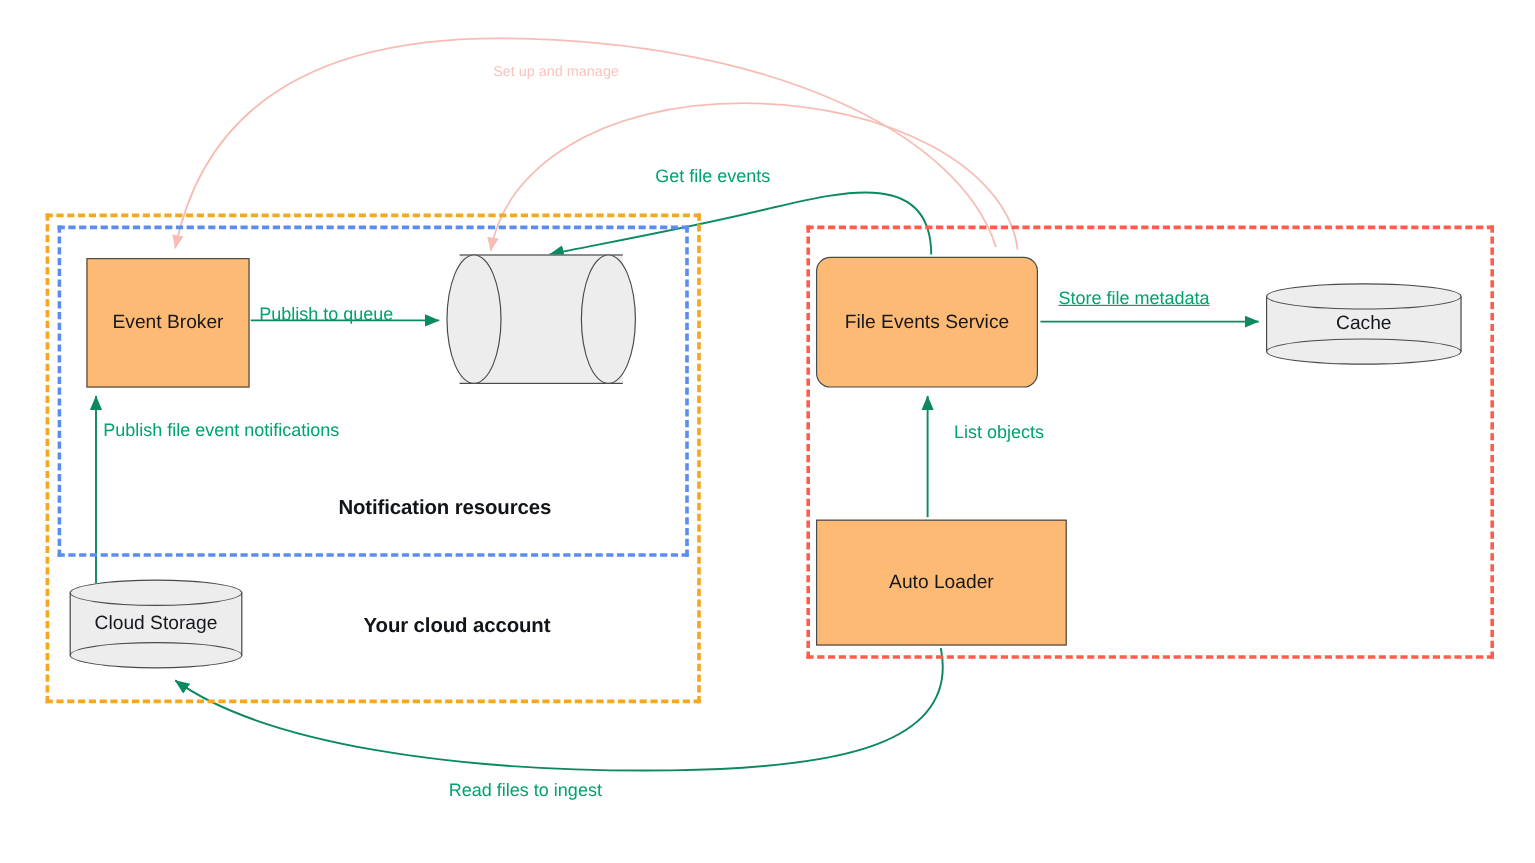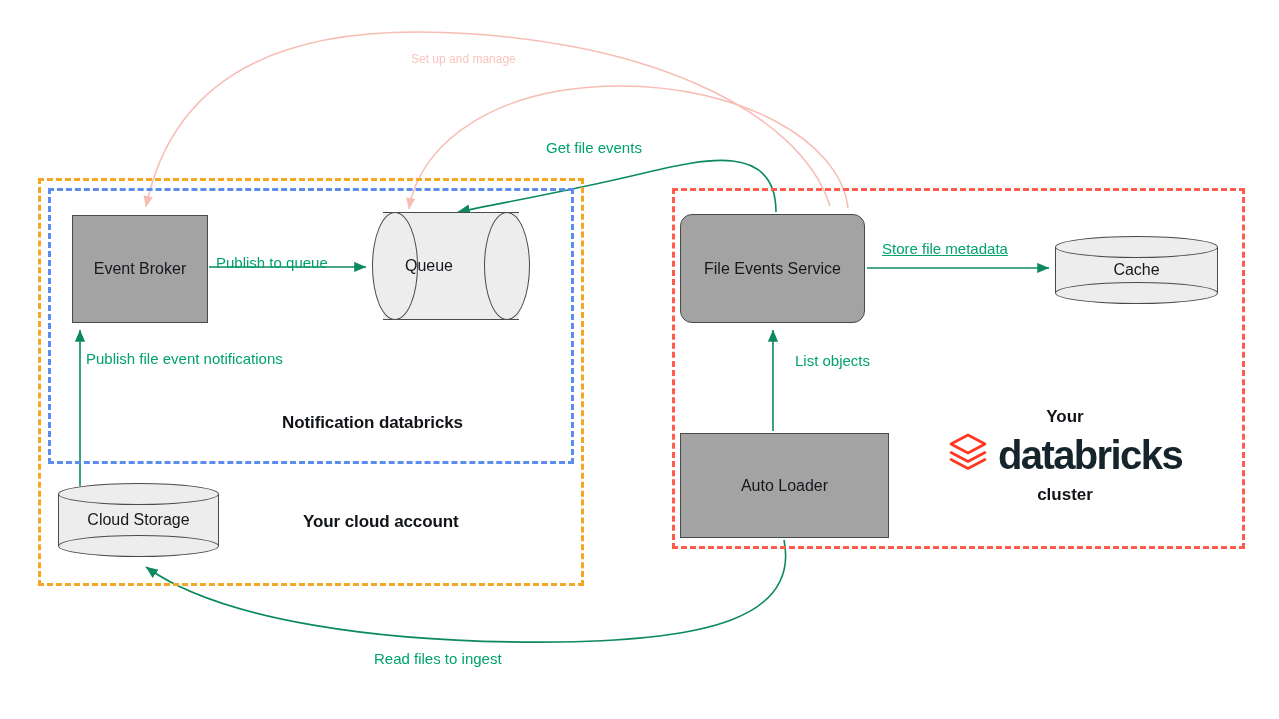--- a/index.html
+++ b/index.html
@@ -58,21 +58,21 @@
     letter-spacing: -0.1px;
     white-space: nowrap;
   }
   .cap-notify { left: 282px; top: 413px; }
   .cap-cloud  { left: 303px; top: 512px; }
 
   
   .node-box {
     position: absolute;
     box-sizing: border-box;
-    background: #a3a3a3;
+    background: #fdba74;
     border: 1.4px solid #4a4a4a;
     display: flex;
     align-items: center;
     justify-content: center;
     font-size: 16px;
     color: #15181c;
     white-space: nowrap;
   }
   .box-event-broker { left: 72px;  top: 215px; width: 136px; height: 108px; }
   .box-file-events  { left: 680px; top: 214px; width: 185px; height: 109px; border-radius: 12px; }
@@ -106,21 +106,21 @@
     position: absolute;
     left: 0; right: 0; top: 0; bottom: 0;
     display: flex;
     align-items: center;
     justify-content: center;
     font-size: 16px;
     color: #15181c;
     white-space: nowrap;
     border-radius: 28px;
   }
-  .cyl-cloud-storage { left: 58px;  top: 483px; width: 161px; height: 74px; }
+  .cyl-cloud-storage { left: 58px;  top: 483px; width: 144px; height: 74px; }
   .cyl-cache         { left: 1055px; top: 236px; width: 163px; height: 68px; }
 
   
   .cyl-h { position: absolute; }
   .cyl-h .body {
     position: absolute;
     left: 11px; right: 11px;
     top: 0; bottom: 0;
     background: #EDEDED;
     border-top: 1.4px solid #4a4a4a;
@@ -232,30 +232,29 @@
 
     <path d="M 830,206 C 800,110 640,34 420,32 C 260,31 170,90 146,207" fill="none" stroke="#F7BDB4" stroke-width="1.5" marker-end="url(#arrow-salmon)"></path>
 
     <path d="M 848,208 C 840,140 740,86 620,86 C 500,86 420,140 409,209" fill="none" stroke="#F7BDB4" stroke-width="1.5" marker-end="url(#arrow-salmon)"></path>
   </svg>
 
   <div class="region region-cloud"></div>
   <div class="region region-notify"></div>
   <div class="region region-databricks"></div>
 
-  <div class="region-caption cap-notify">Notification databricks</div>
+  <div class="region-caption cap-notify">Notification resources</div>
   <div class="region-caption cap-cloud">Your cloud account</div>
 
   <div class="node-box box-event-broker">Event Broker</div>
 
   <div class="cyl-h cyl-queue">
     <div class="body"></div>
     <div class="cap-left"></div>
     <div class="cap-right"></div>
-    <div class="label">Queue</div>
   </div>
 
   <div class="cyl-v cyl-cloud-storage">
     <div class="body"></div>
     <div class="cap-bot"></div>
     <div class="cap-top"></div>
     <div class="label">Cloud Storage</div>
   </div>
 
   <div class="node-box box-file-events">File Events Service</div>
@@ -276,32 +275,14 @@
   <div class="edge-label green lbl-store-meta">Store file metadata</div>
 
   <div class="edge-label green lbl-list-objects">List objects</div>
 
   <div class="edge-label green lbl-get-file-evts">Get file events</div>
 
   <div class="edge-label green lbl-read-files">Read files to ingest</div>
 
   <div class="edge-label salmon lbl-setup-manage">Set up and manage</div>
 
-  <div class="brand">
-    <div class="brand-your">Your</div>
-
-    <div class="brand-lockup">
-      <span>
-        <svg width="40" height="44" viewBox="0 0 40 44" aria-hidden="true">
-          <g fill="none" stroke="#FF3621" stroke-width="2.6" stroke-linejoin="round" stroke-linecap="round">
-            <path d="M3 13 L20 4 L37 13 L20 22 Z"></path>
-            <path d="M3 21.5 L20 30.5 L37 21.5"></path>
-            <path d="M3 28.5 L20 37.5 L37 28.5"></path>
-          </g>
-        </svg>
-      </span>
-      <span class="brand-wordmark">databricks</span>
-    </div>
-
-    <div class="brand-cluster">cluster</div>
-  </div>
 
 </div>
 
 </body></html>

